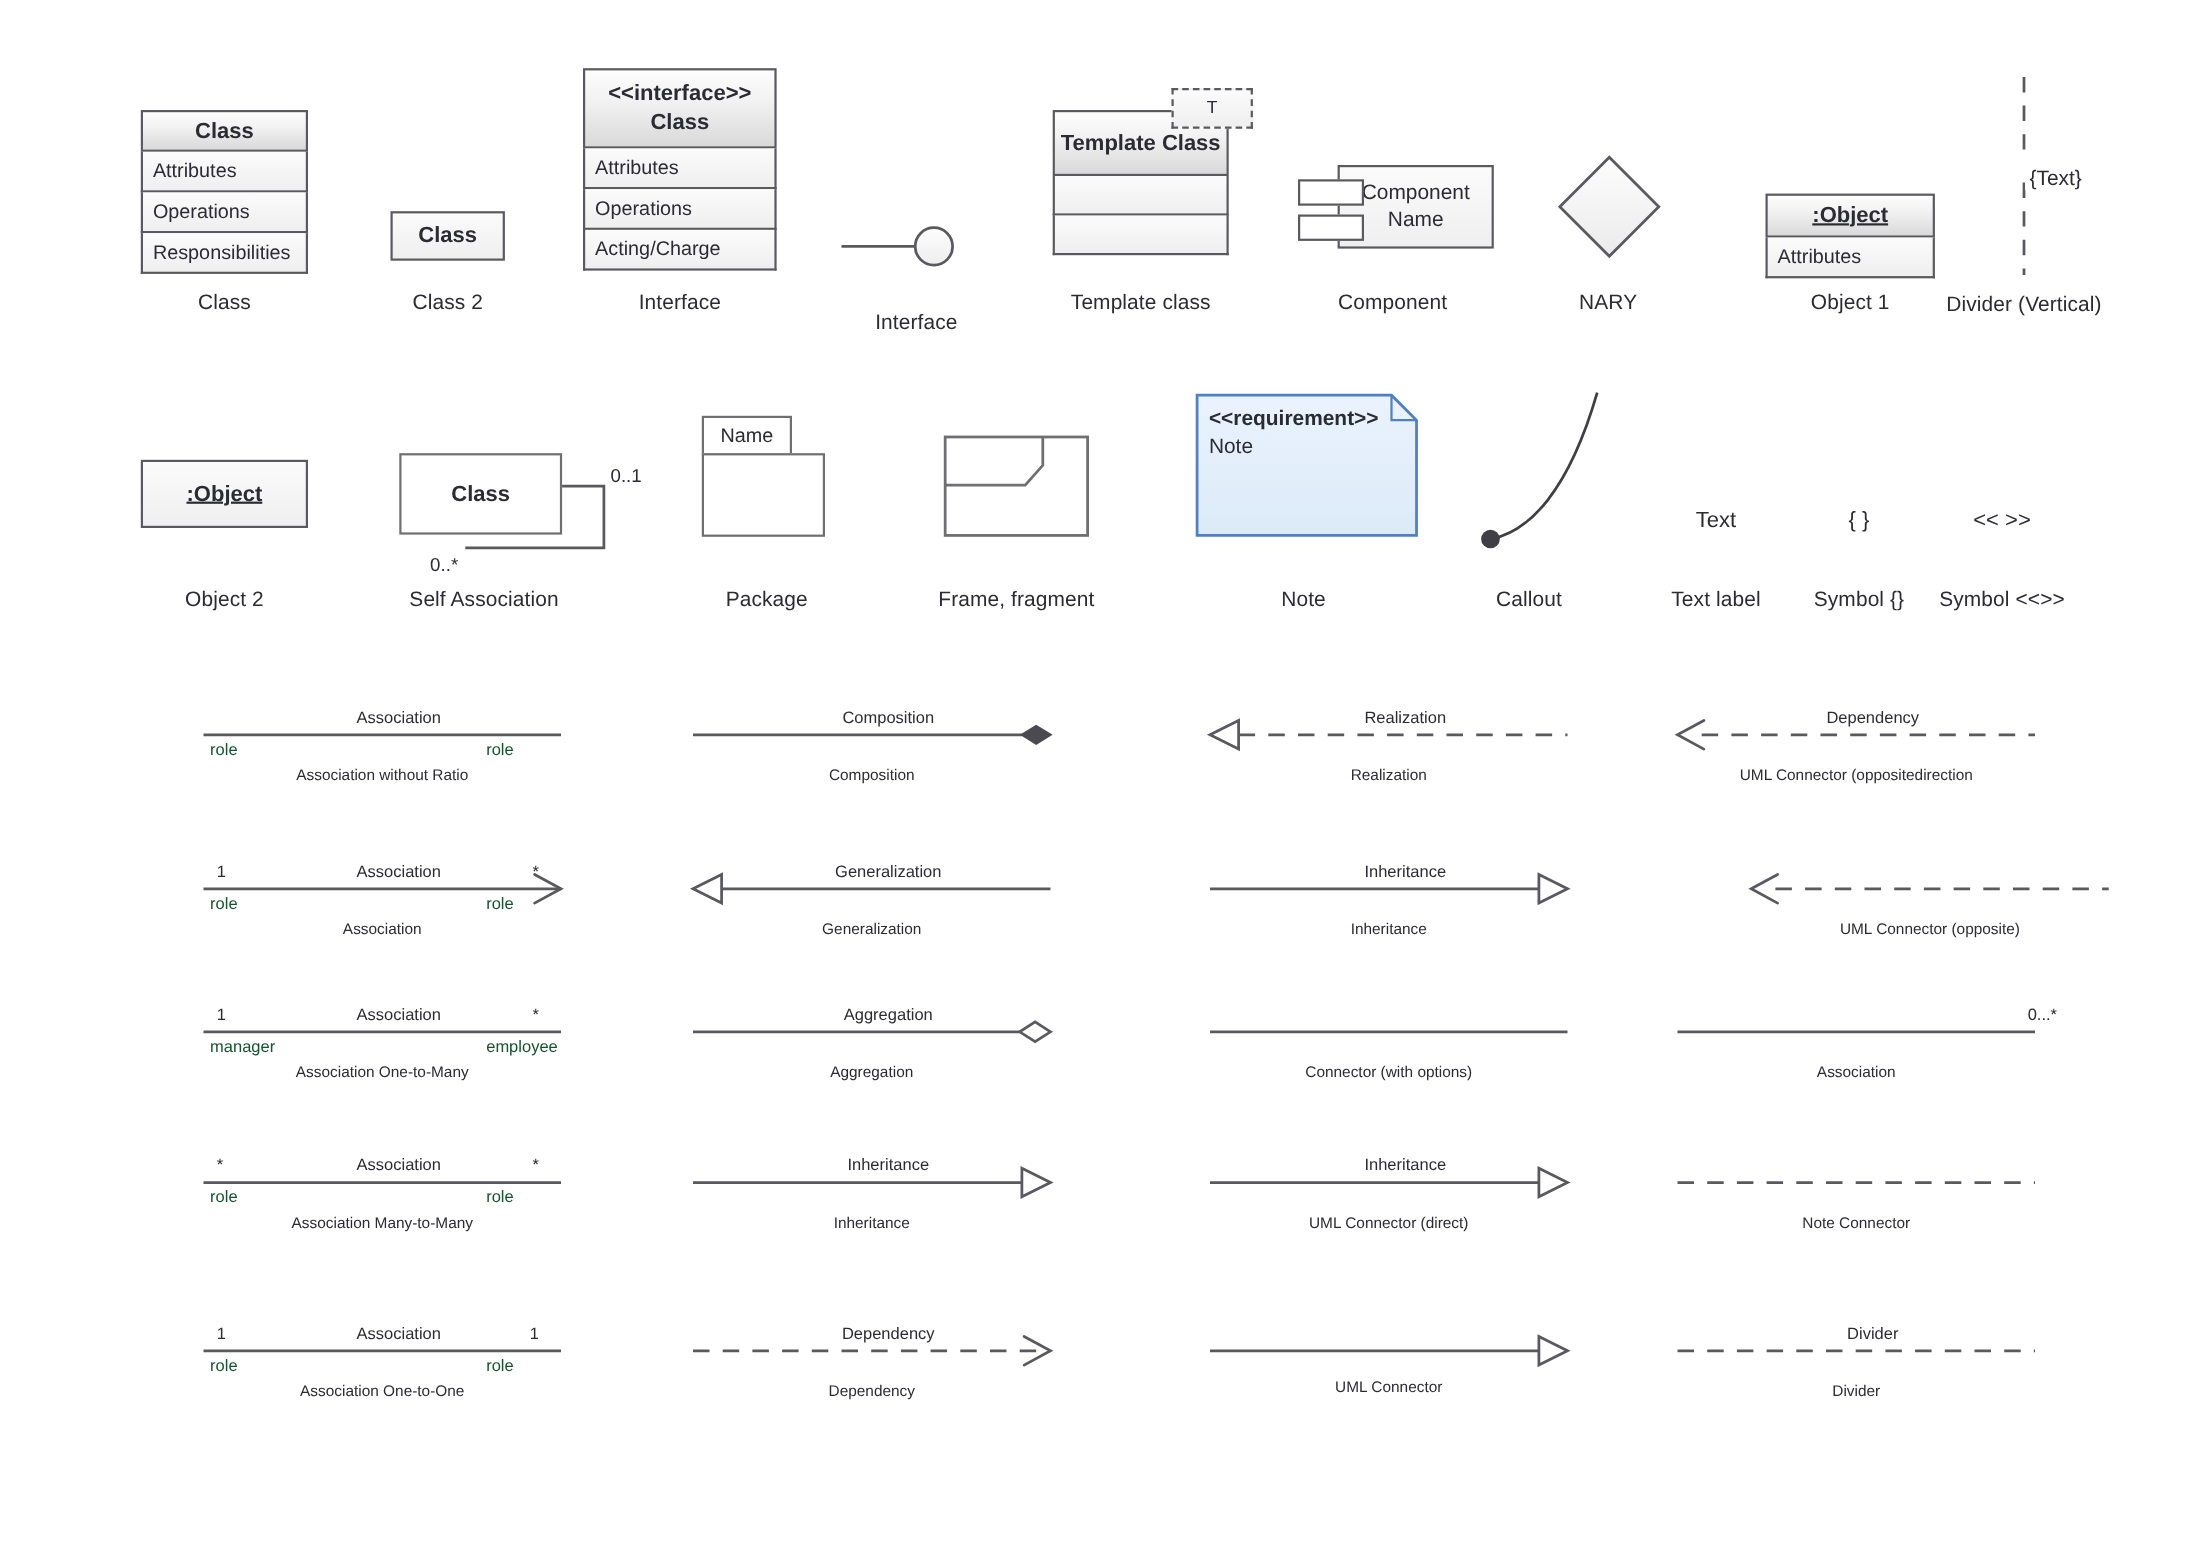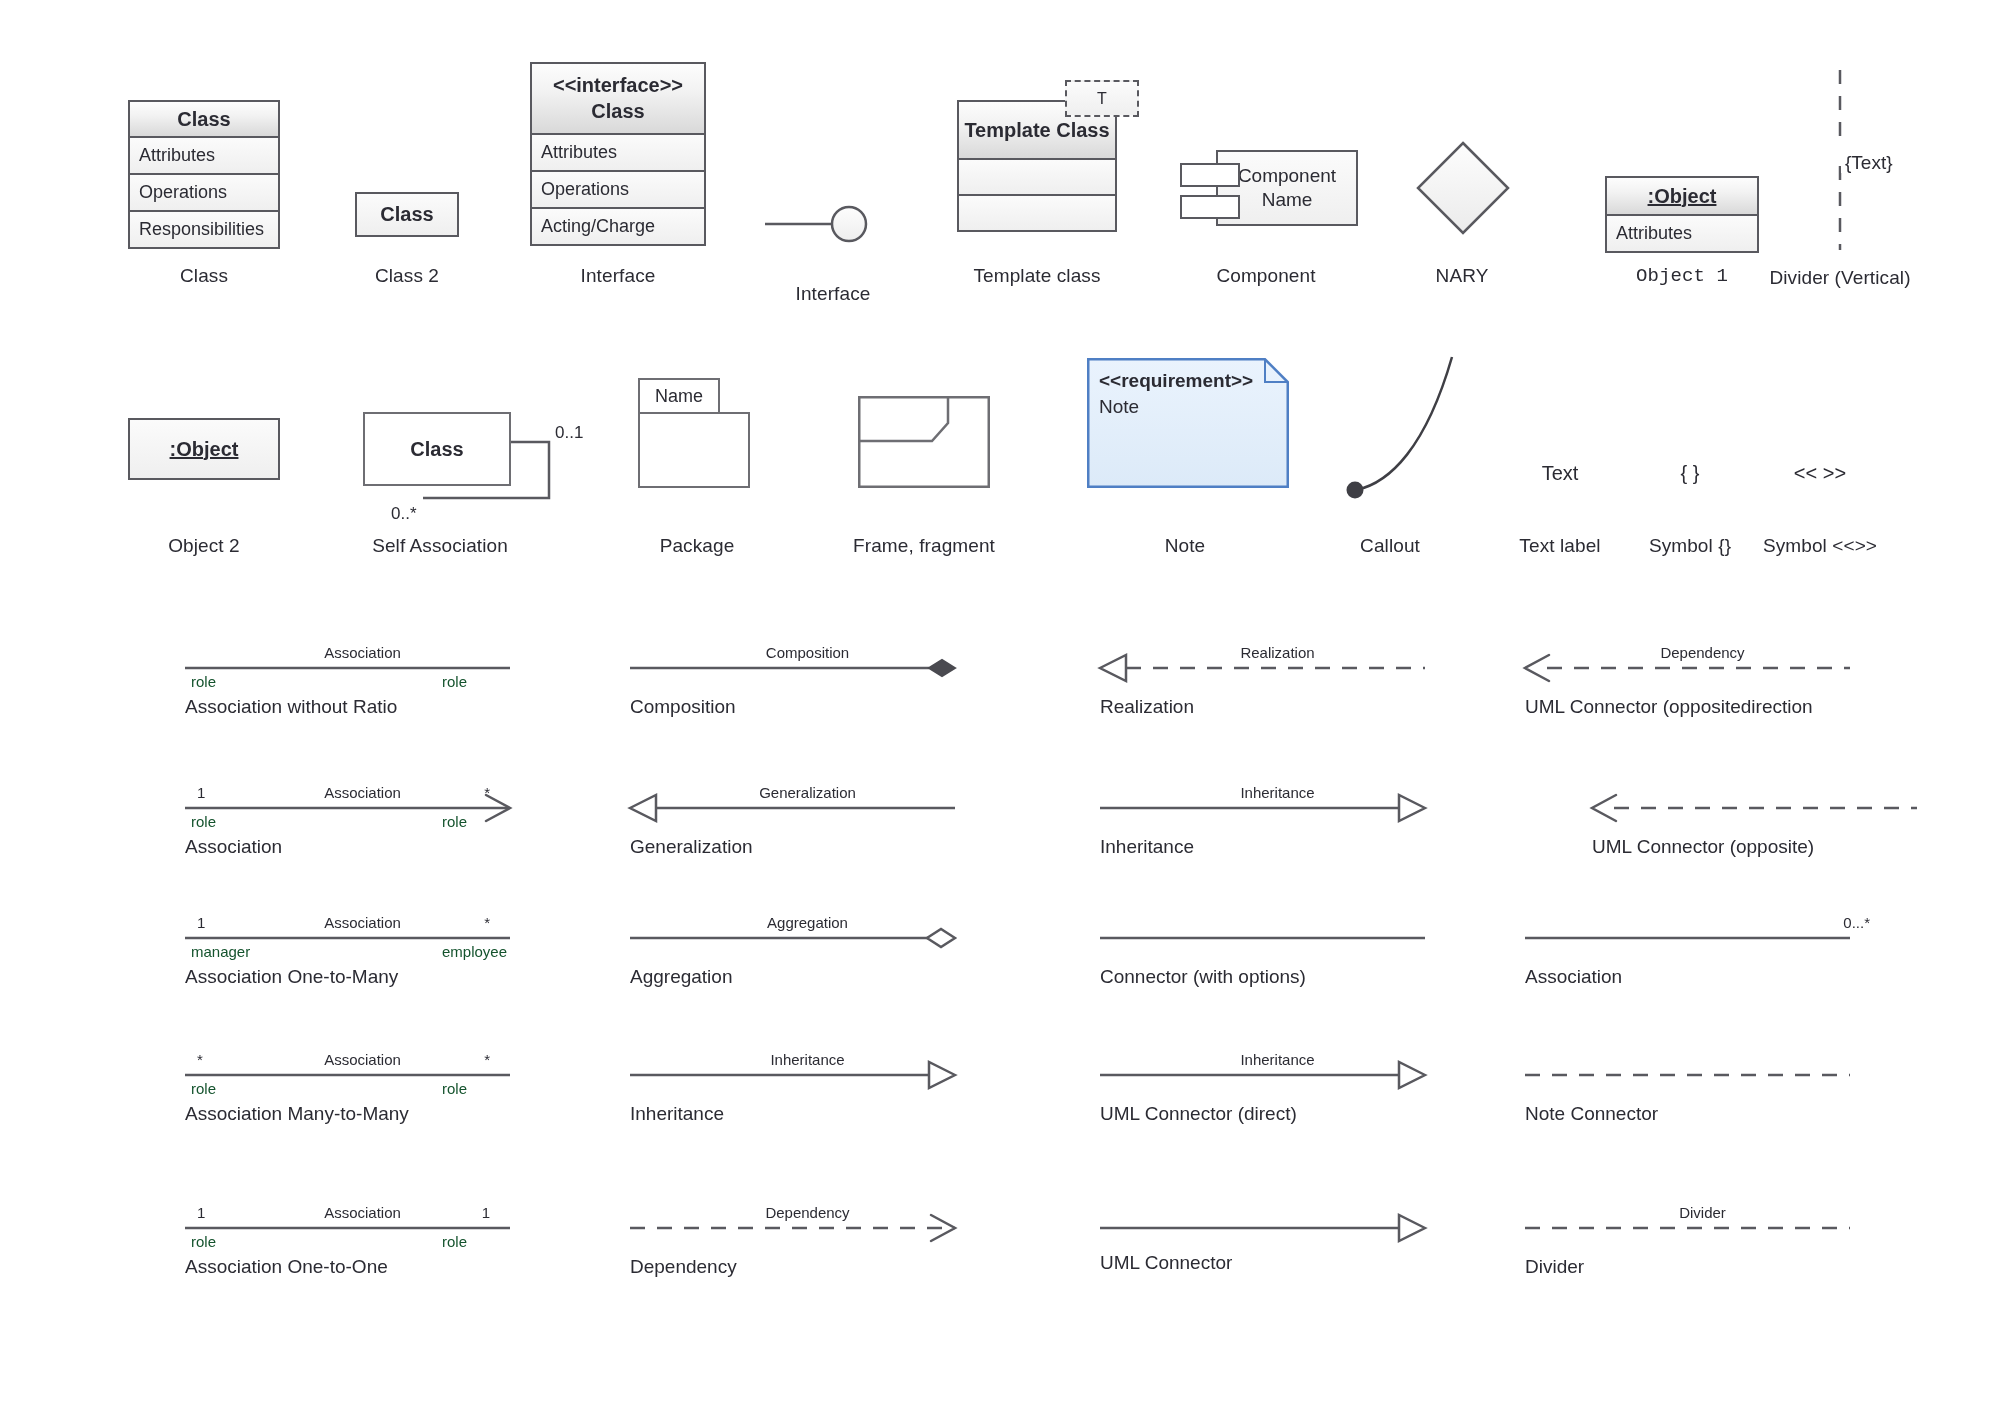--- a/index.html
+++ b/index.html
@@ -27,21 +27,21 @@
   .b{font-weight:bold;}
   .u{text-decoration:underline;}
   svg{overflow:visible;display:block;}
   .conn-label{
     position:absolute;font-size:15px;color:#2b2b33;white-space:nowrap;
     background:#fff;padding:0 4px;
   }
   .mult{position:absolute;font-size:15px;color:#2b2b33;white-space:nowrap;}
   .role{position:absolute;font-size:15px;color:#14532d;white-space:nowrap;}
   .conn-cap{
-    position:absolute;font-size:19px;color:#2b2b33;white-space:nowrap;text-align:left;
+    position:absolute;font-size:14px;color:#2b2b33;white-space:nowrap;text-align:center;
   }
 </style>
 </head>
 <body>
 
 <div class="abs" style="left:128px;top:100px;width:152px;">
   <div class="bx grad-head ctr" style="height:38px;">
     <span class="b" style="font-size:20px">Class</span>
   </div>
   <div class="bx grad-body lft" style="height:37px;border-top:none;">
@@ -127,21 +127,21 @@
 <div class="cap" style="left:1372px;top:265px;width:180px;">NARY</div>
 
 <div class="abs" style="left:1605px;top:176px;width:154px;">
   <div class="bx grad-head ctr" style="height:40px;">
     <span class="b u" style="font-size:20px">:Object</span>
   </div>
   <div class="bx grad-body lft" style="height:37px;border-top:none;">
     <span style="font-size:18px">Attributes</span>
   </div>
 </div>
-<div class="cap" style="left:1592px;top:265px;width:180px;font-family:Liberation Mono, monospace;">Object 1</div>
+<div class="cap" style="left:1592px;top:265px;width:180px;">Object 1</div>
 
 <div class="abs" style="left:1820px;top:70px;">
   <svg width="40" height="180" viewBox="0 0 40 180">
     <line x1="20" y1="0" x2="20" y2="68" stroke="#59595f" stroke-width="2.5" stroke-dasharray="14 12"></line>
     <line x1="20" y1="96" x2="20" y2="180" stroke="#59595f" stroke-width="2.5" stroke-dasharray="14 12"></line>
   </svg>
 </div>
 <div class="abs" style="left:1793px;top:152px;width:94px;text-align:center;">
   <span style="font-size:19px;background:#fff;padding:0 4px;margin-left:48px;">{Text}</span>
 </div>

